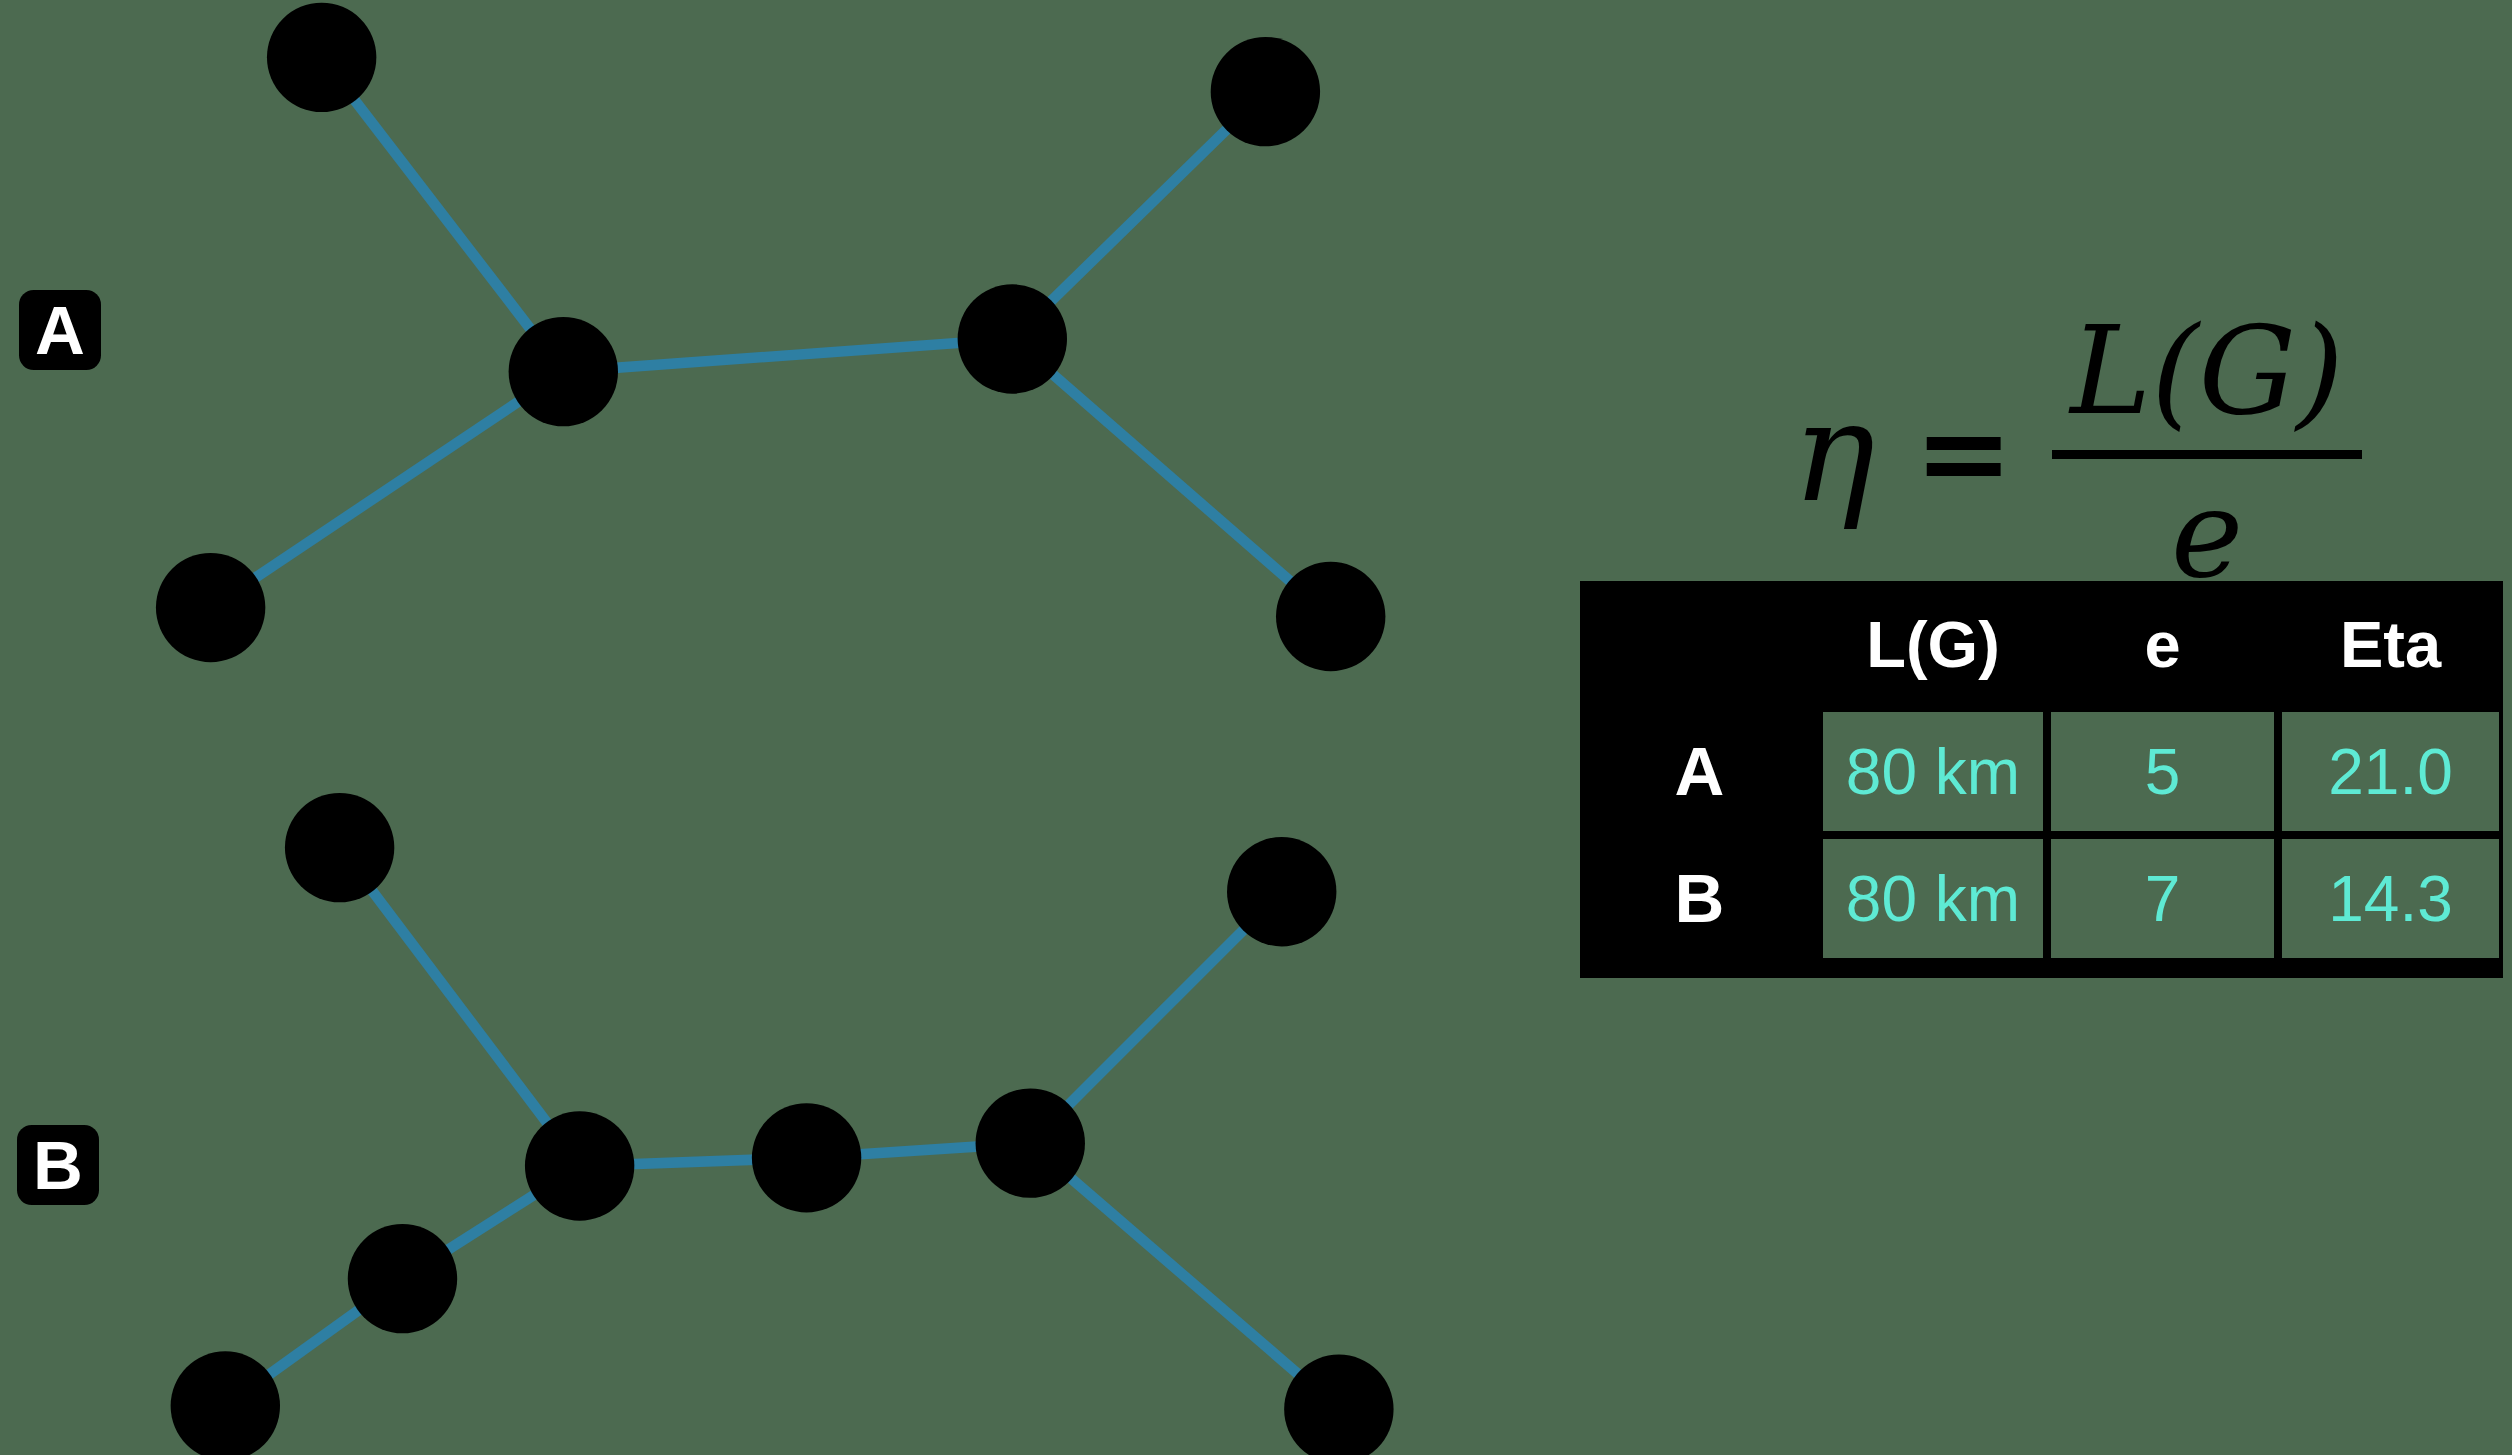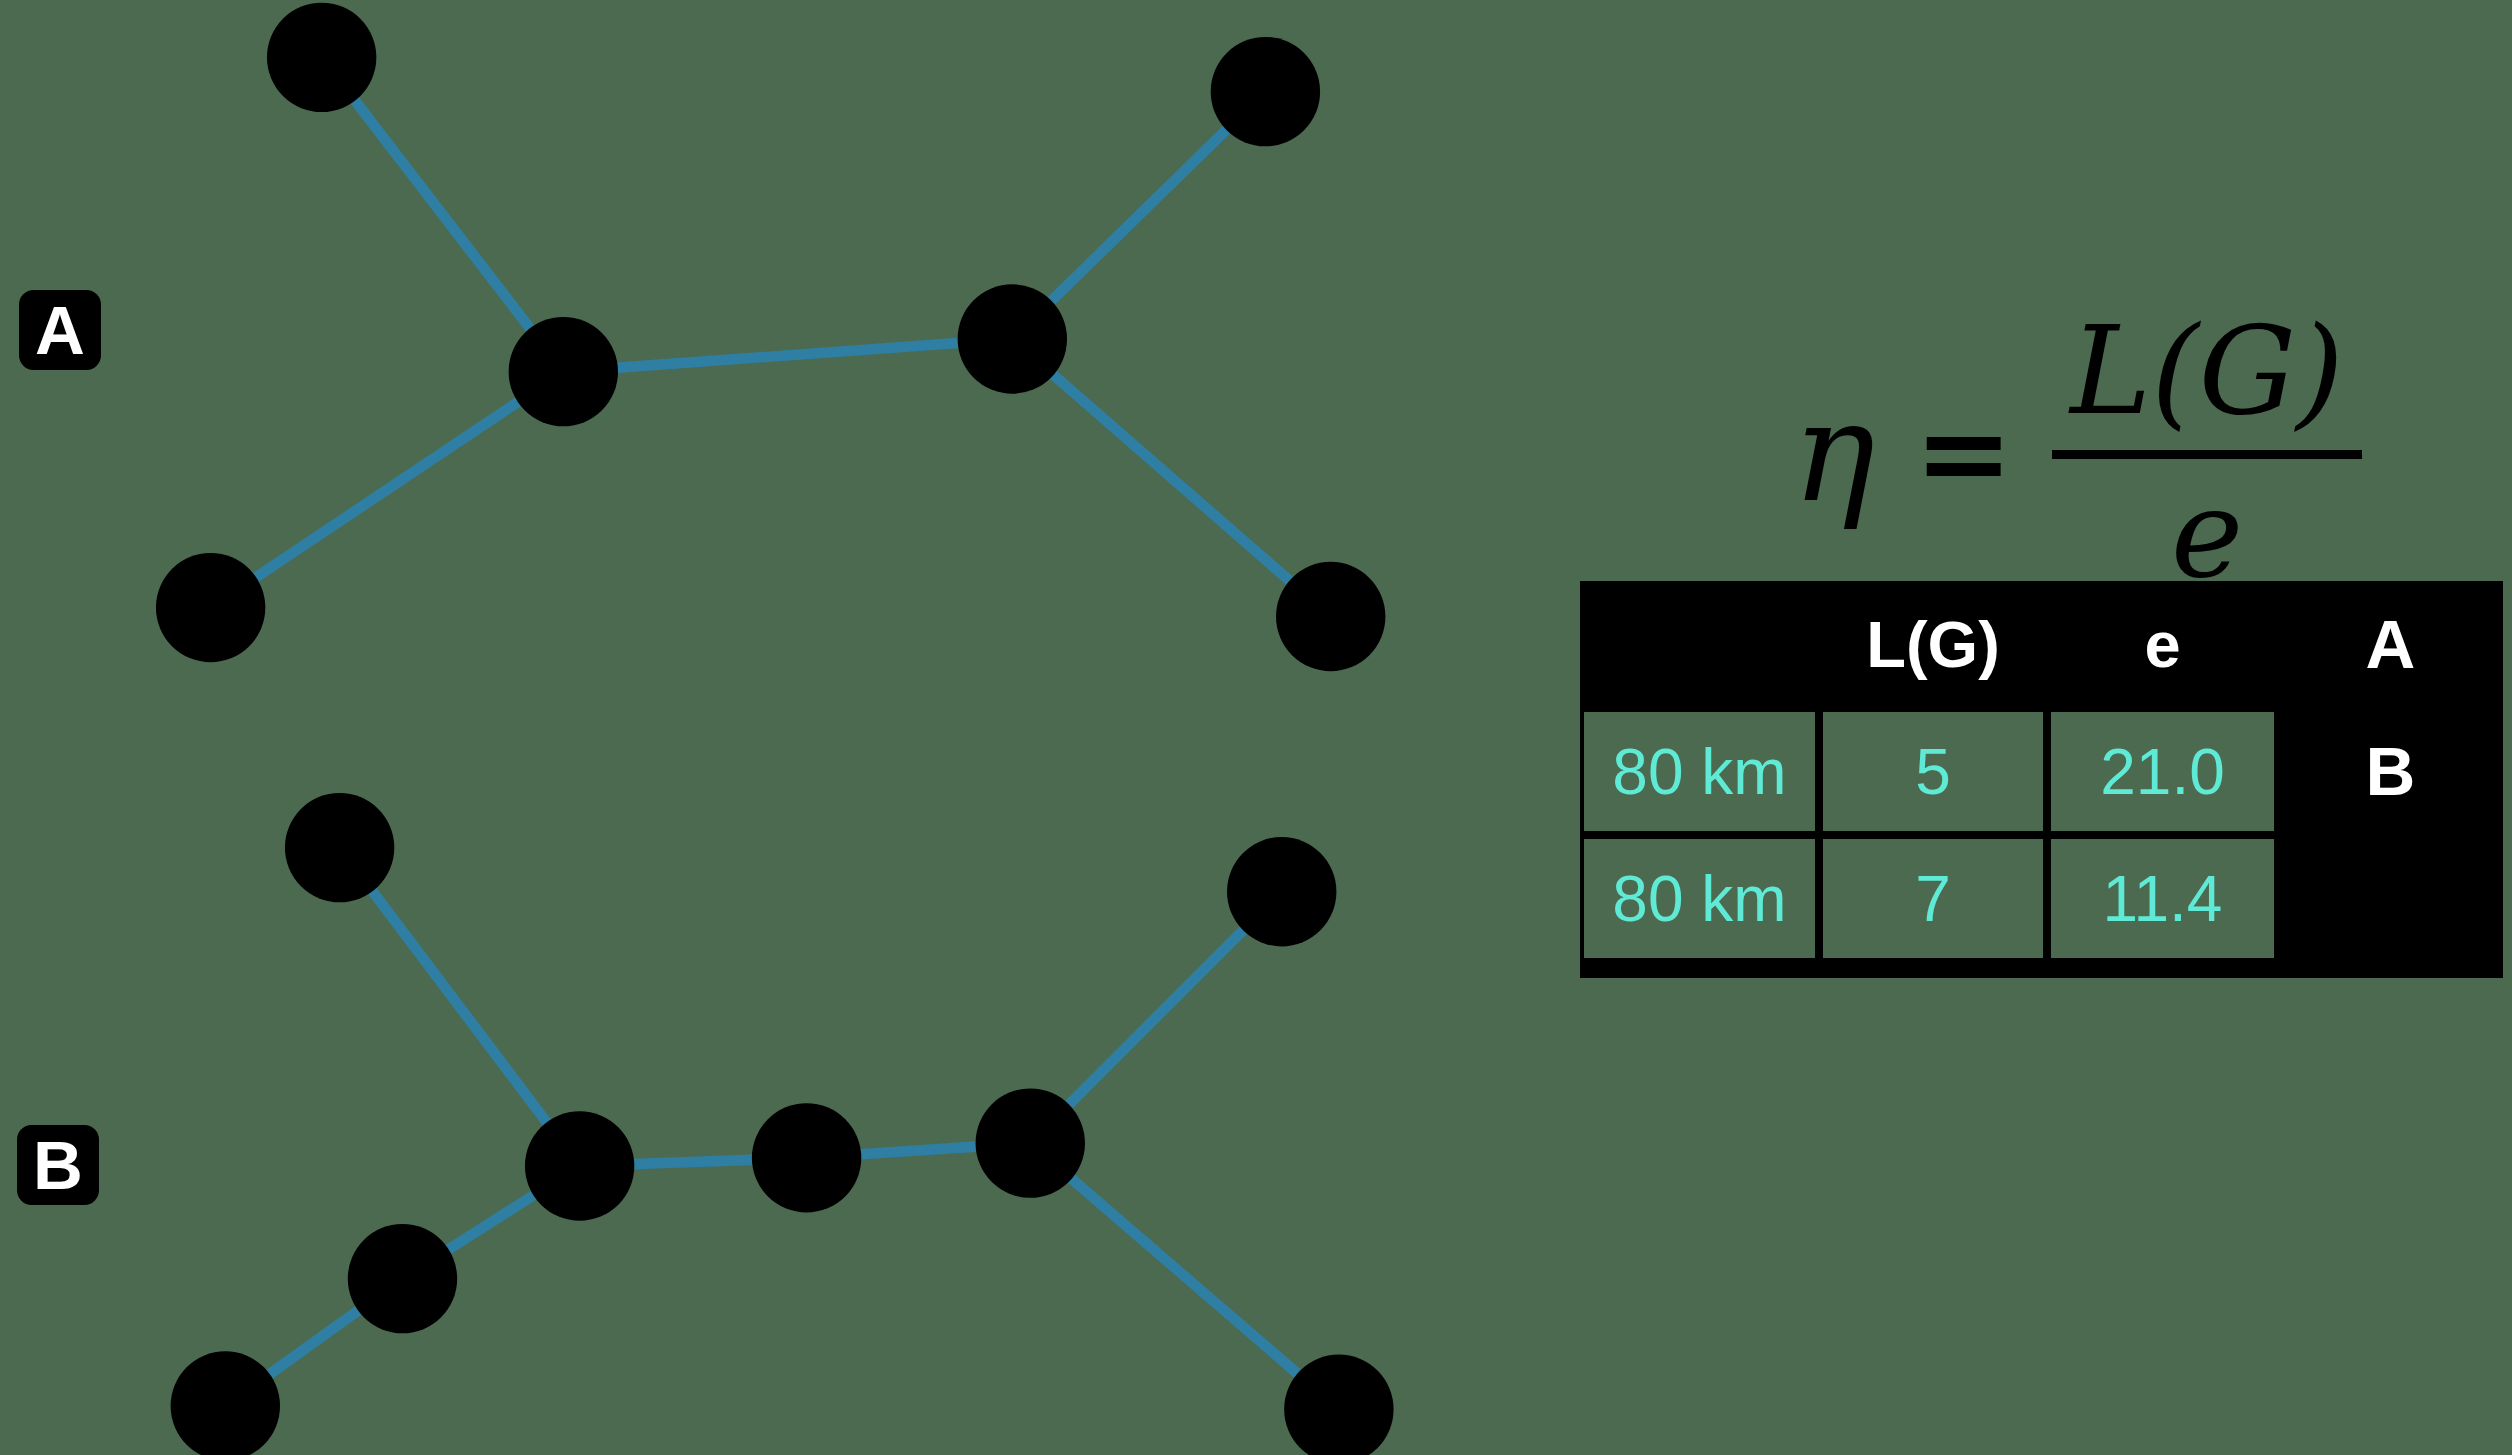--- a/index.html
+++ b/index.html
@@ -95,26 +95,27 @@
     <span class="frac">
       <span class="num">L(G)</span>
       <span class="den">e</span>
     </span>
   </div>
 
   <div class="eta-table">
     <div class="cell head"></div>
     <div class="cell head">L(G)</div>
     <div class="cell head">e</div>
+    <div class="cell head">Eta</div>
 
     <div class="cell rowlabel">A</div>
     <div class="cell data">80 km</div>
     <div class="cell data">5</div>
     <div class="cell data">21.0</div>
 
     <div class="cell rowlabel">B</div>
     <div class="cell data">80 km</div>
     <div class="cell data">7</div>
-    <div class="cell data">11.4</div>
+    <div class="cell data">14.3</div>
   </div>
 
 </div>
 
 
 </body></html>

